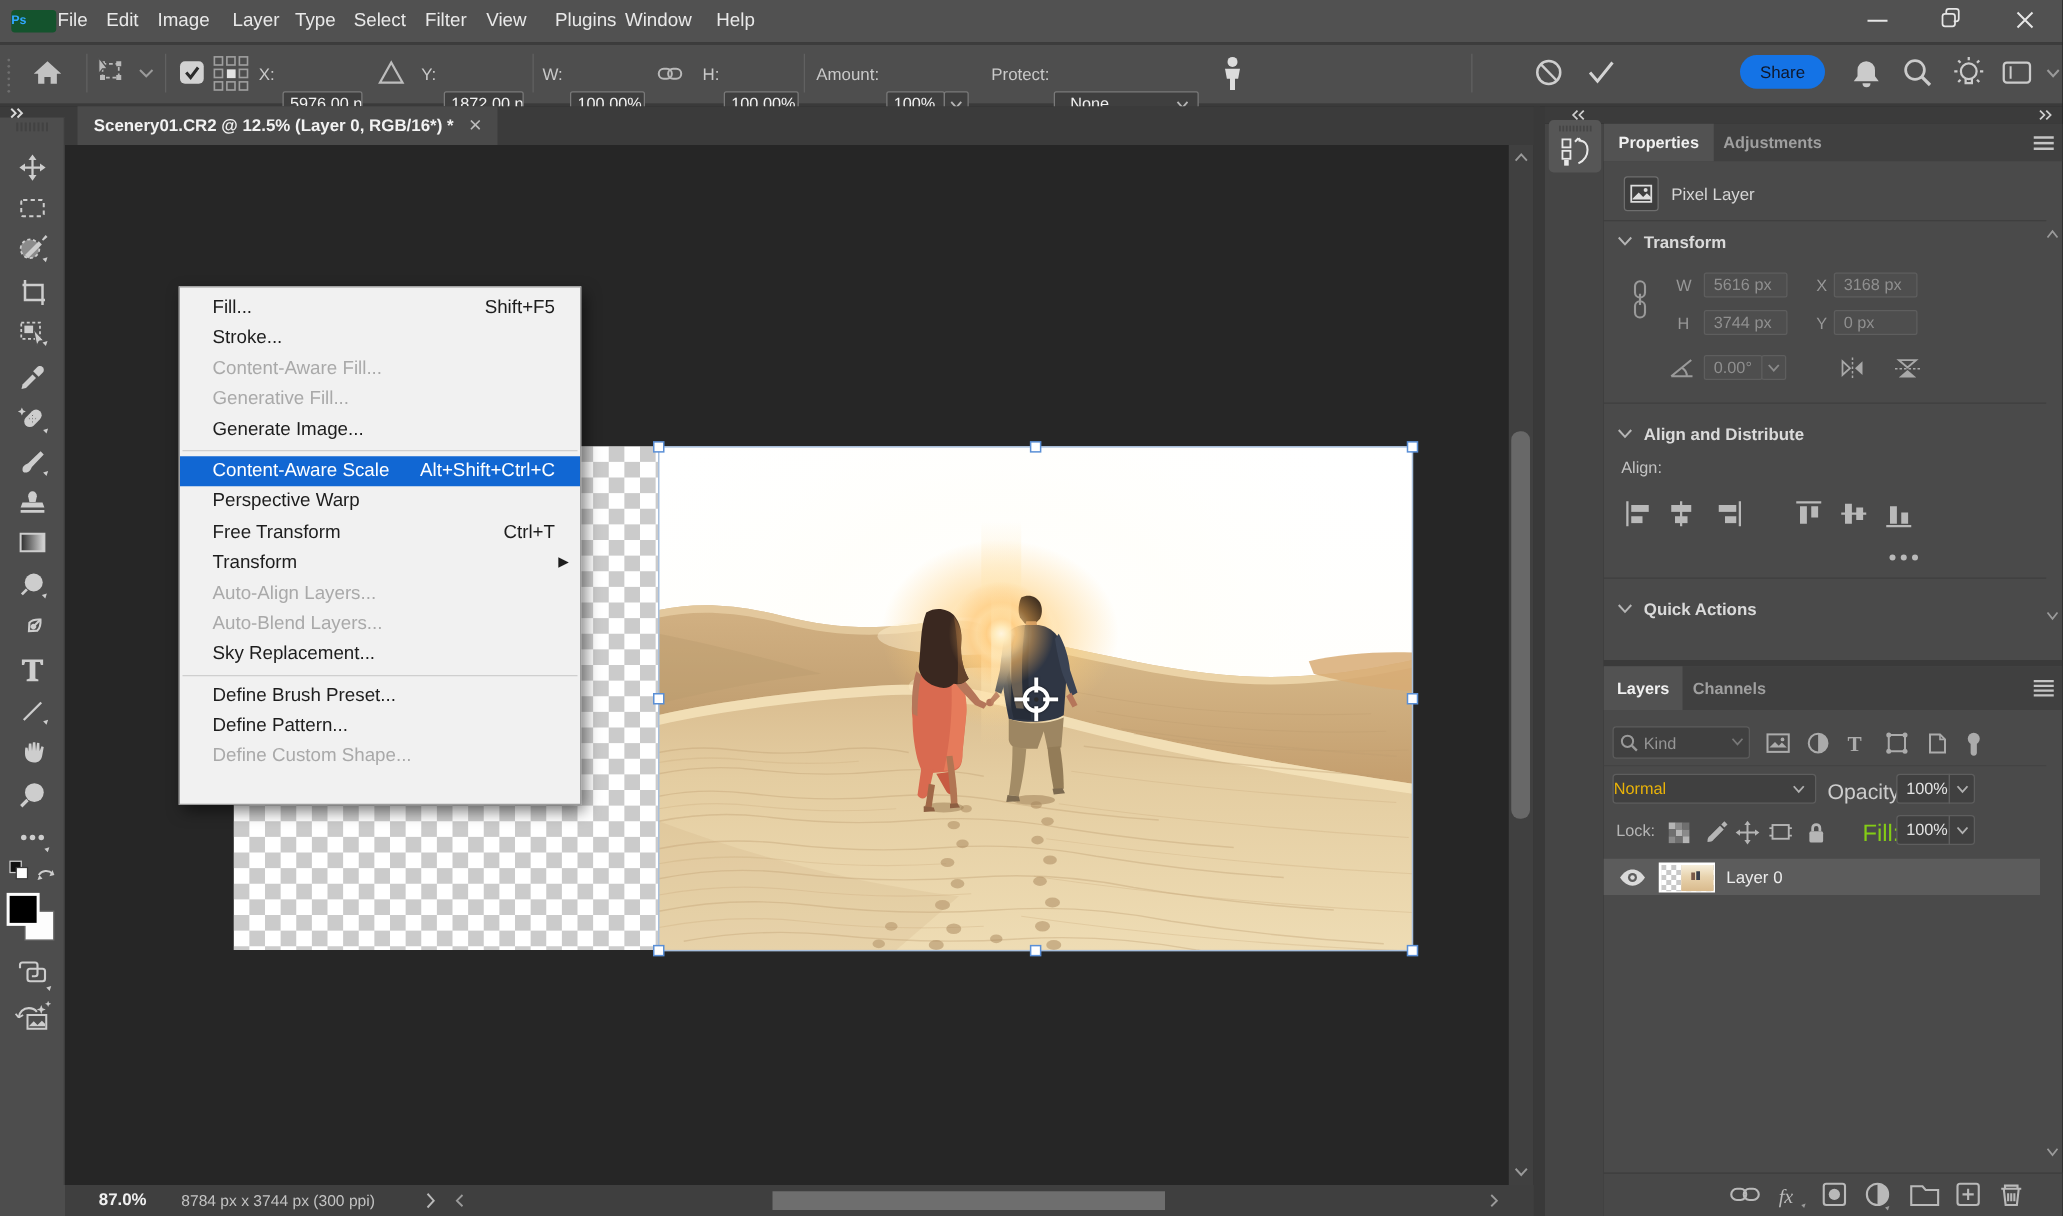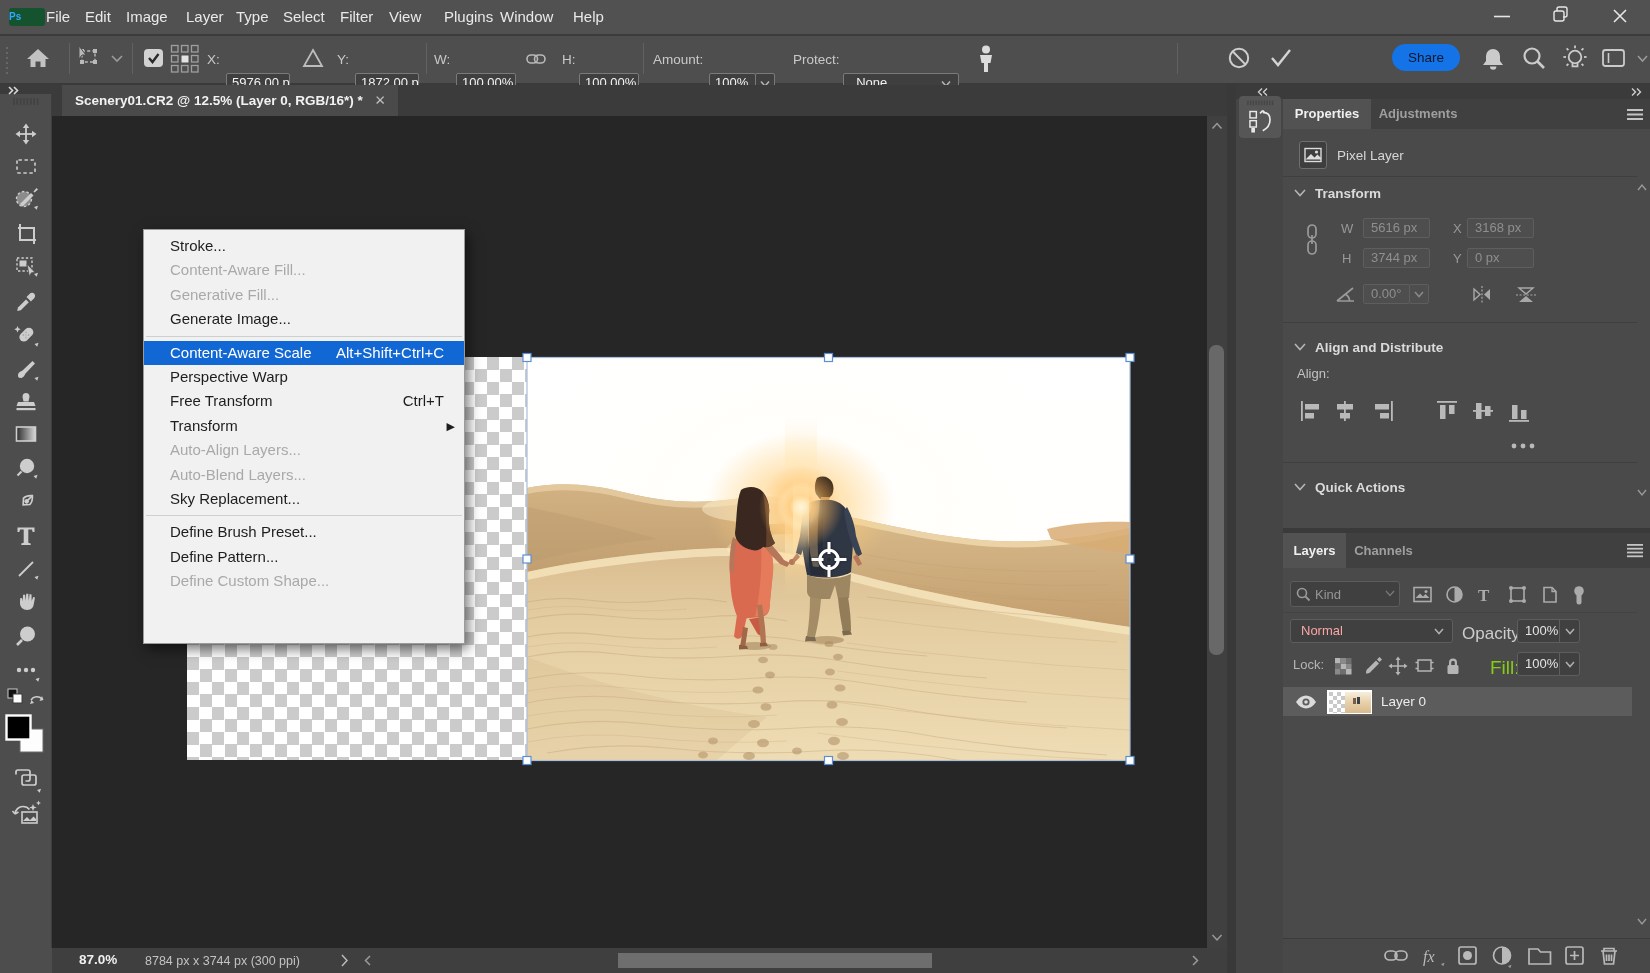--- a/index.html
+++ b/index.html
@@ -720,21 +720,21 @@
         <path d="M136 4.5 h8 l4 4 v10.5 h-12 z"></path>
         <path d="M144 4.5 v4 h4" stroke-width="1.3"></path>
       </g>
       <g fill="#ababab">
         <circle cx="171" cy="8" r="4.8"></circle>
         <path d="M168.5 11 h5 v8 a2.5 2.5 0 0 1 -5 0 z"></path>
       </g>
     </svg>
     <div class="abs" style="left:1283px;top:612px;width:354px;height:1px;background:#434343"></div>
 
-    <div class="abs" style="left:1290px;top:619px;width:163px;height:24px;background:#404040;border:1px solid #5e5e5e;border-radius:3px;color:#fca5a5;font-size:13px;line-height:22px;padding-left:10px">Normal
+    <div class="abs" style="left:1290px;top:619px;width:163px;height:24px;background:#404040;border:1px solid #5e5e5e;border-radius:3px;color:#eab308;font-size:13px;line-height:22px;">Normal
       <svg class="abs" style="right:7px;top:7px" width="12" height="10" viewBox="0 0 12 10">
         <path d="M2 2 l4 4.5 4-4.5" stroke="#b0b0b0" stroke-width="1.5" fill="none"></path>
       </svg>
     </div>
     <div class="abs" style="left:1462px;top:624px;font-size:17px;color:#cdcdcd">Opacity:</div>
     <div class="abs" style="left:1517px;top:619px;width:43px;height:24px;background:#404040;border:1px solid #5e5e5e;border-radius:3px 0 0 3px;color:#e4e4e4;font-size:13px;line-height:22px;padding-left:7px">100%</div>
     <div class="abs" style="left:1559px;top:619px;width:21px;height:24px;background:#404040;border:1px solid #5e5e5e;border-radius:0 3px 3px 0">
       <svg style="margin:7px 0 0 4px" width="12" height="10" viewBox="0 0 12 10">
         <path d="M2 2 l4 4.5 4-4.5" stroke="#b0b0b0" stroke-width="1.5" fill="none"></path>
       </svg>
@@ -816,20 +816,21 @@
         <path d="M318 13 h16 M321 13 v-2.5 h10 v2.5 M320 13 l1.5 13 h9 l1.5 -13"></path>
         <path d="M323.5 16.5 v6.5 M326 16.5 v6.5 M328.5 16.5 v6.5"></path>
       </g>
     </svg>
     <svg class="abs" style="left:1634px;top:914px" width="16" height="16" viewBox="0 0 16 16">
       <path d="M4 5 l4 5 4 -5" stroke="#9a9a9a" stroke-width="1.4" fill="none"></path>
     </svg>
   </div>
 
   <div class="abs" id="editmenu">
+    <div class="menuitem">Fill...<span class="sc">Shift+F5</span></div>
     <div class="menuitem">Stroke...</div>
     <div class="menuitem dis">Content-Aware Fill...</div>
     <div class="menuitem dis">Generative Fill...</div>
     <div class="menuitem">Generate Image...</div>
     <div class="menusep"></div>
     <div class="menuitem hl">Content-Aware Scale<span class="sc">Alt+Shift+Ctrl+C</span></div>
     <div class="menuitem">Perspective Warp</div>
     <div class="menuitem">Free Transform<span class="sc">Ctrl+T</span></div>
     <div class="menuitem">Transform<span class="sc" style="font-size:11px;right:9px">▶</span></div>
     <div class="menuitem dis">Auto-Align Layers...</div>

